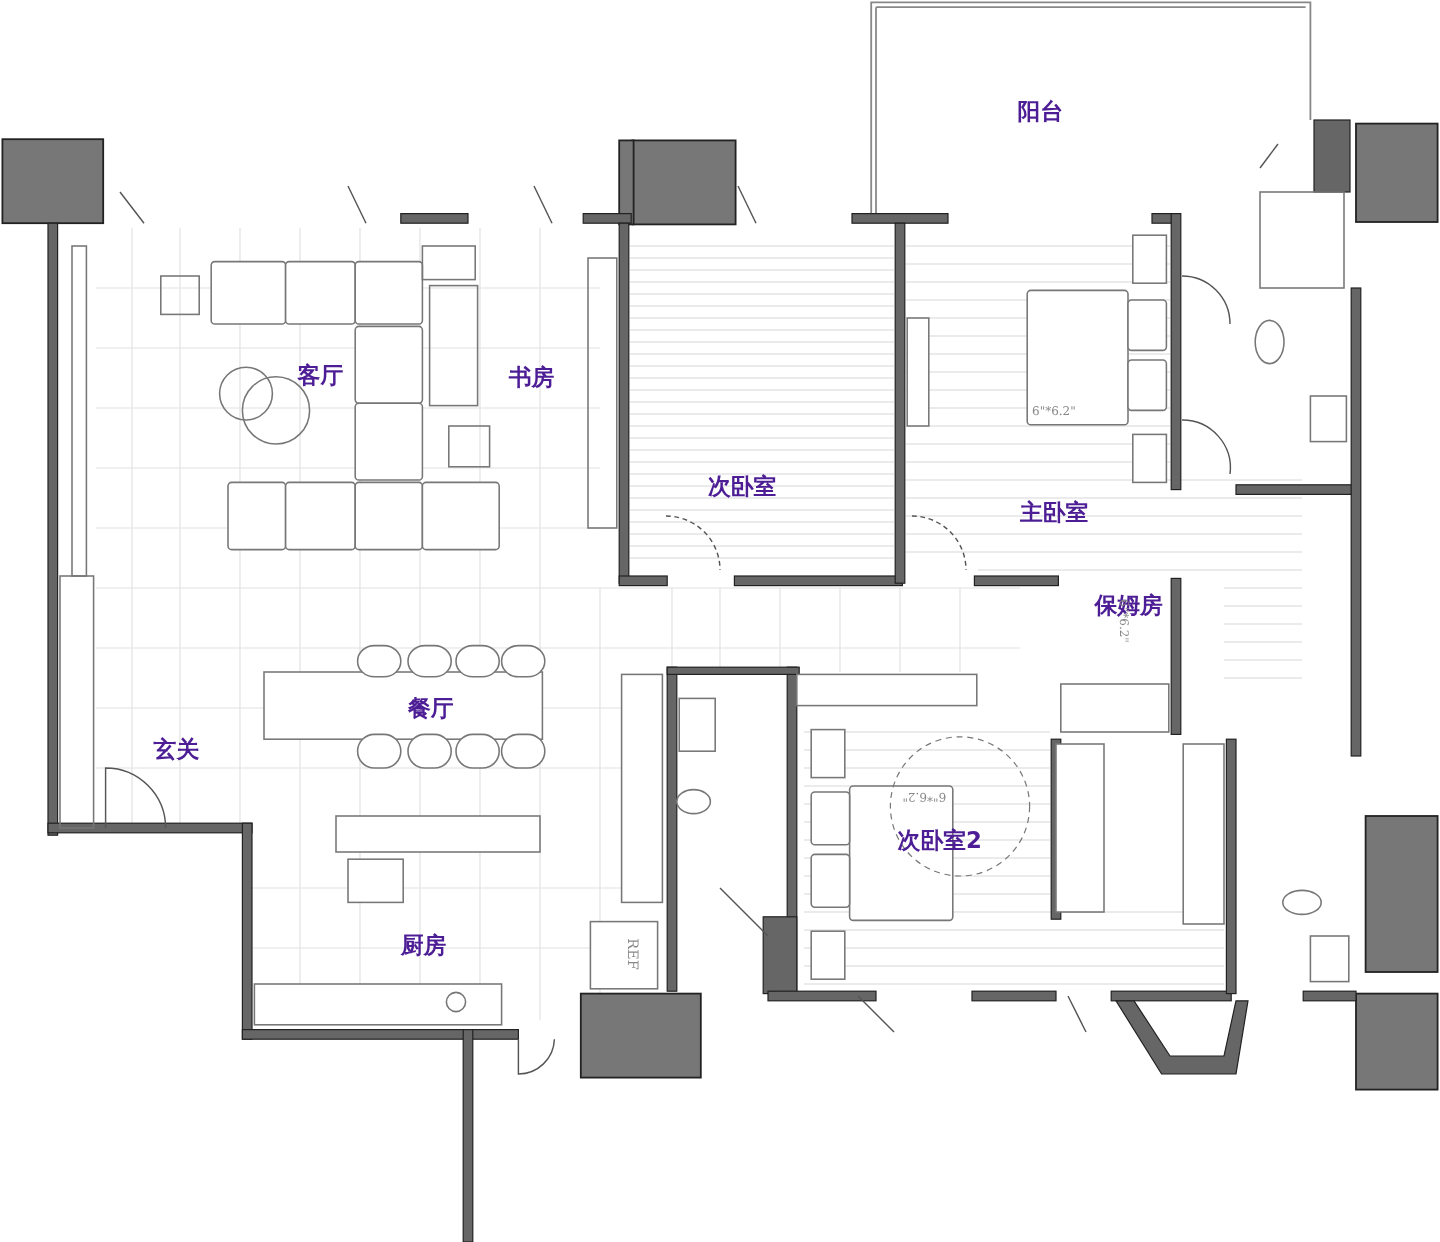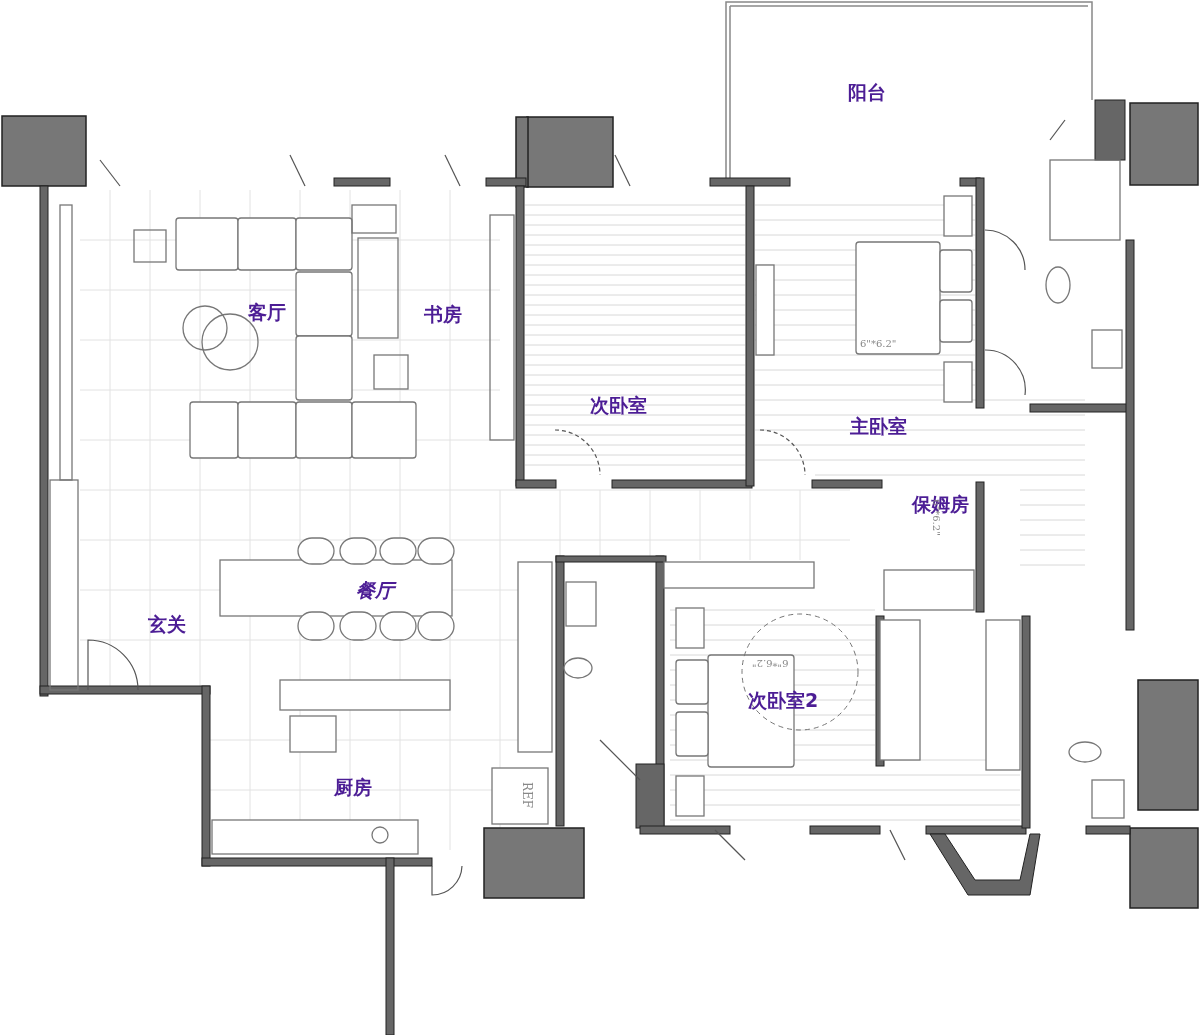--- a/index.html
+++ b/index.html
@@ -248,21 +248,21 @@
     <circle cx="800" cy="672" r="58"></circle>
   </g>
 </svg>
 
 <div class="label" style="left:848px;top:80px;">阳台</div>
 <div class="label" style="left:248px;top:300px;">客厅</div>
 <div class="label" style="left:424px;top:302px;">书房</div>
 <div class="label" style="left:590px;top:393px;font-family:Liberation Serif, serif;">次卧室</div>
 <div class="label" style="left:850px;top:390px;margin-top:24px;">主卧室</div>
 <div class="label" style="left:912px;top:492px;text-align:center;">保姆房</div>
-<div class="label" style="left:356px;top:578px;font-style:italic;">餐厅</div>
-<div class="label" style="left:148px;top:612px;">玄关</div>
+<div class="label" style="left:340px;top:578px;">餐厅</div>
+<div class="label" style="left:128px;top:612px;">玄关</div>
 <div class="label" style="left:748px;top:688px;">次卧室2</div>
 <div class="label" style="left:334px;top:775px;">厨房</div>
 
 <div class="dim" style="left:860px;top:338px;">6"*6.2"</div>
 <div class="dim" style="left:752px;top:658px;transform:rotate(180deg);">6"*6.2"</div>
 <div class="dim" style="left:918px;top:512px;transform:rotate(90deg);">6"*6.2"</div>
 <div class="dim" style="left:514px;top:788px;transform:rotate(90deg);font-size:12px;">REF</div>
 
 </body></html>

